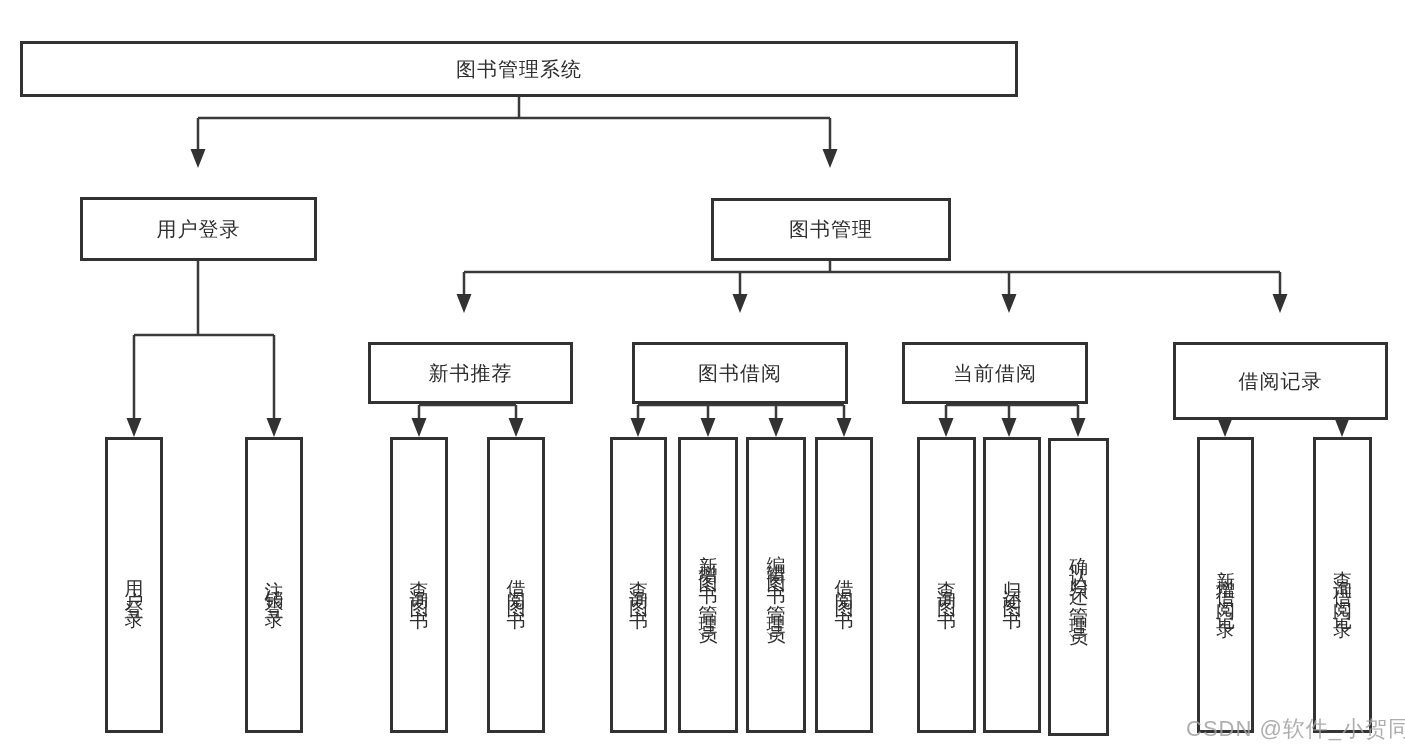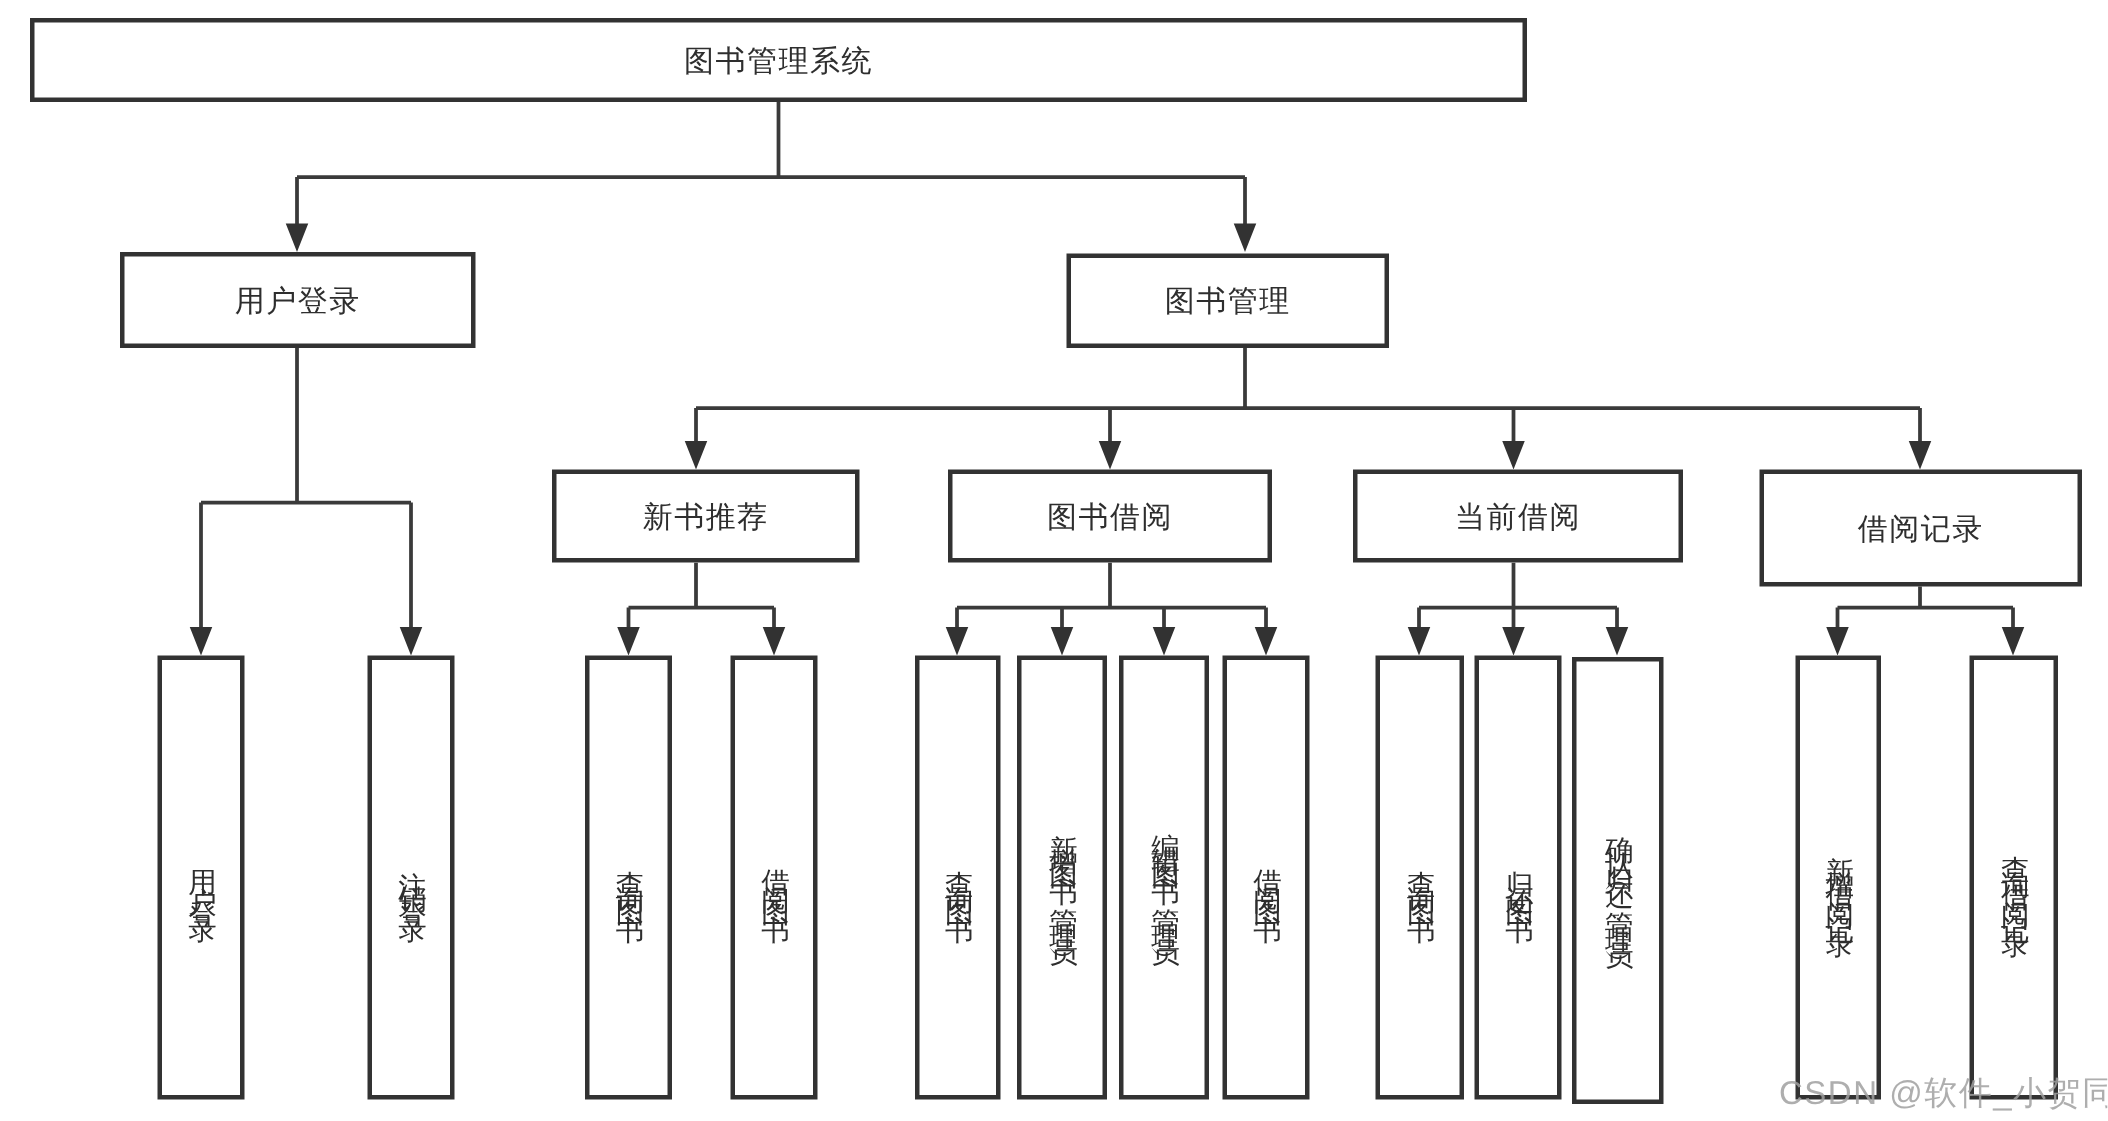--- a/index.html
+++ b/index.html
@@ -19,20 +19,21 @@
     position: absolute;
     box-sizing: border-box;
     border: 3px solid #323232;
     background: #ffffff;
     display: flex;
     align-items: center;
     justify-content: center;
     font-size: 20px;
     color: #2e2e2e;
     letter-spacing: 1px;
+    margin-top: 29px;
   }
   .vbox {
     position: absolute;
     box-sizing: border-box;
     border: 3px solid #323232;
     background: #ffffff;
     display: flex;
     align-items: center;
     justify-content: center;
     writing-mode: vertical-rl;
@@ -77,31 +78,31 @@
          M1217.5 418 L1232.5 418 L1225 437 Z  M1334.5 418 L1349.5 418 L1342 437 Z" fill="#323232" stroke="none"></path>
   </svg>
 
   <div class="box" style="left:20px; top:12px; width:998px; height:56px;">
     <span>图书管理系统</span>
   </div>
 
   <div class="box" style="left:80px; top:168px; width:237px; height:64px;">
     <span>用户登录</span>
   </div>
-  <div class="box" style="left:711px; top:169px; width:215px; height:63px;">
+  <div class="box" style="left:711px; top:169px; width:240px; height:63px;">
     <span>图书管理</span>
   </div>
 
   <div class="box" style="left:368px; top:313px; width:205px; height:62px;">
     <span>新书推荐</span>
   </div>
   <div class="box" style="left:632px; top:313px; width:216px; height:62px;">
     <span>图书借阅</span>
   </div>
-  <div class="box" style="left:902px; top:313px; width:220px; height:62px;">
+  <div class="box" style="left:902px; top:313px; width:186px; height:62px;">
     <span>当前借阅</span>
   </div>
   <div class="box" style="left:1173px; top:313px; width:215px; height:78px;">
     <span>借阅记录</span>
   </div>
 
   <div class="vbox" style="left:105px; top:437px; width:58px; height:296px;">
     <span>用户登录</span>
   </div>
   <div class="vbox" style="left:245px; top:437px; width:58px; height:296px;">

